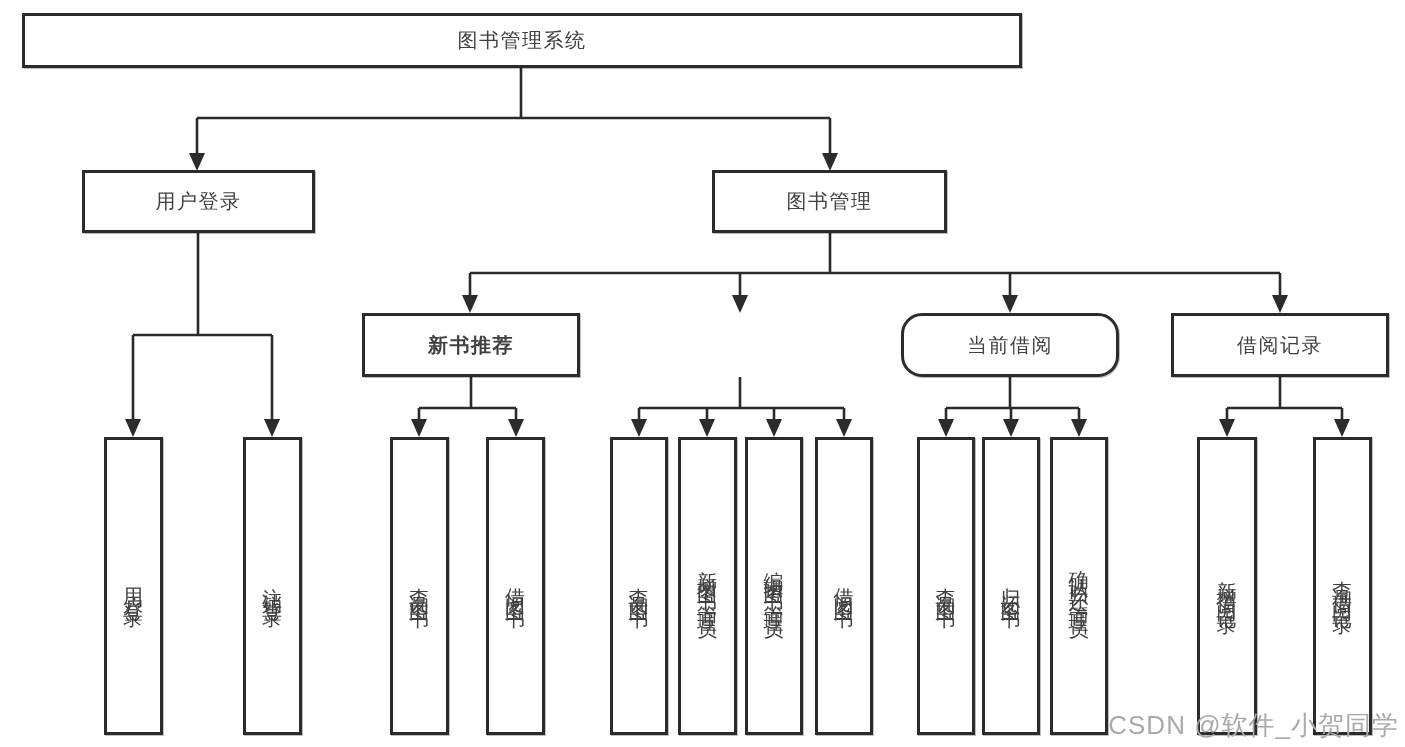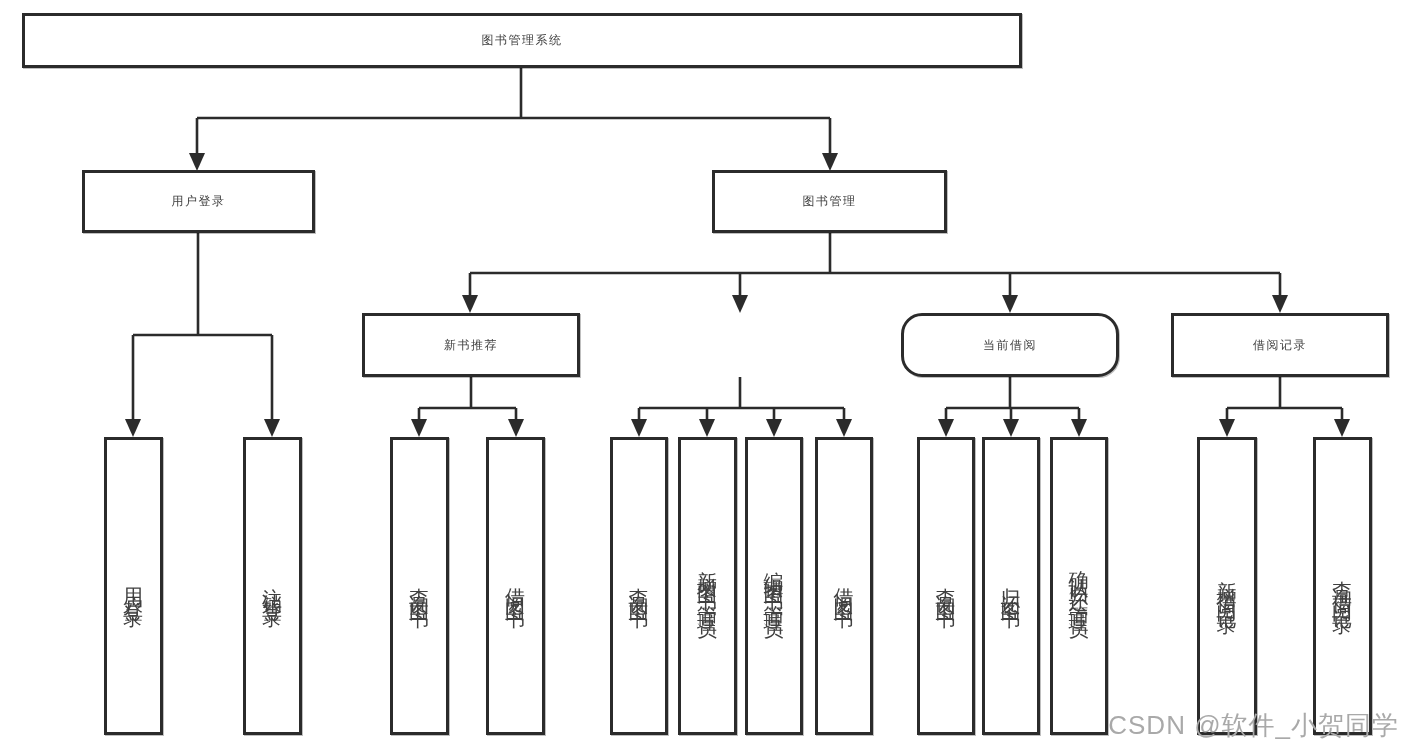--- a/index.html
+++ b/index.html
@@ -9,21 +9,21 @@
   }
   .wires { position:absolute; left:0; top:0; width:1405px; height:747px; pointer-events:none; }
   .wires path { stroke:#2b2b2b; stroke-width:2.6; fill:none; }
   .wires polygon { fill:#2b2b2b; stroke:none; }
   .node {
     position:absolute; box-sizing:border-box; background:#ffffff;
     border:3px solid #2b2b2b; color:#404040;
     display:flex; align-items:center; justify-content:center;
     box-shadow:1px 1px 0 rgba(0,0,0,0.25);
   }
-  .h-label { font-size:12px; letter-spacing:1.5px; white-space:nowrap; }
+  .h-label { font-size:20px; letter-spacing:1.5px; white-space:nowrap; }
   .leaf .vtext {
     writing-mode:vertical-rl; font-size:20px; letter-spacing:7px;
     line-height:1; white-space:nowrap;
   }
   .watermark {
     position:absolute; right:6px; bottom:4px; font-size:26px;
     color:#a9a9a9; letter-spacing:1px; white-space:nowrap; z-index:5;
   }
 </style>
 </head>
@@ -111,21 +111,21 @@
     <span class="h-label">图书管理系统</span>
   </div>
 
   <div class="node" style="left:82px; top:170px; width:233px; height:63px;">
     <span class="h-label">用户登录</span>
   </div>
   <div class="node" style="left:712px; top:170px; width:235px; height:63px;">
     <span class="h-label">图书管理</span>
   </div>
 
-  <div class="node" style="left:362px; top:313px; width:218px; height:64px;">
+  <div class="node" style="left:362px; top:313px; width:218px; height:64px;font-weight:bold;">
     <span class="h-label">新书推荐</span>
   </div>
   <div class="node" style="left:901px; top:313px; width:218px; height:64px;border-radius:21px;">
     <span class="h-label">当前借阅</span>
   </div>
   <div class="node" style="left:1171px; top:313px; width:218px; height:64px;">
     <span class="h-label">借阅记录</span>
   </div>
 
   <div class="node leaf" style="left:104px; top:437px; width:59px; height:298px;">

